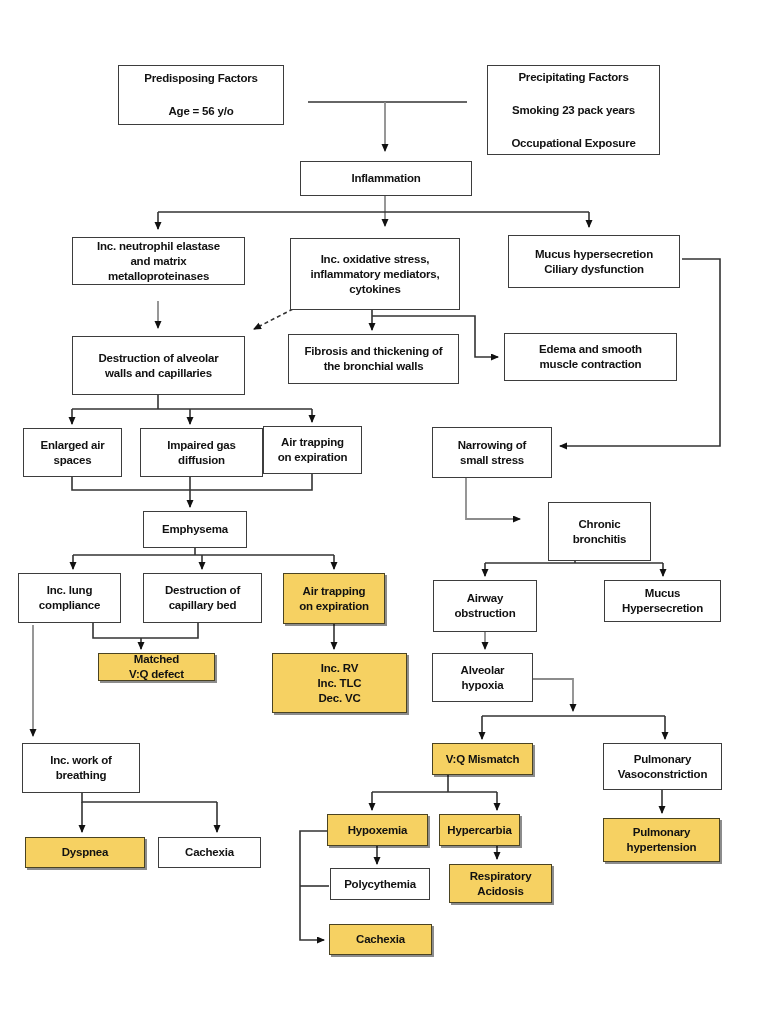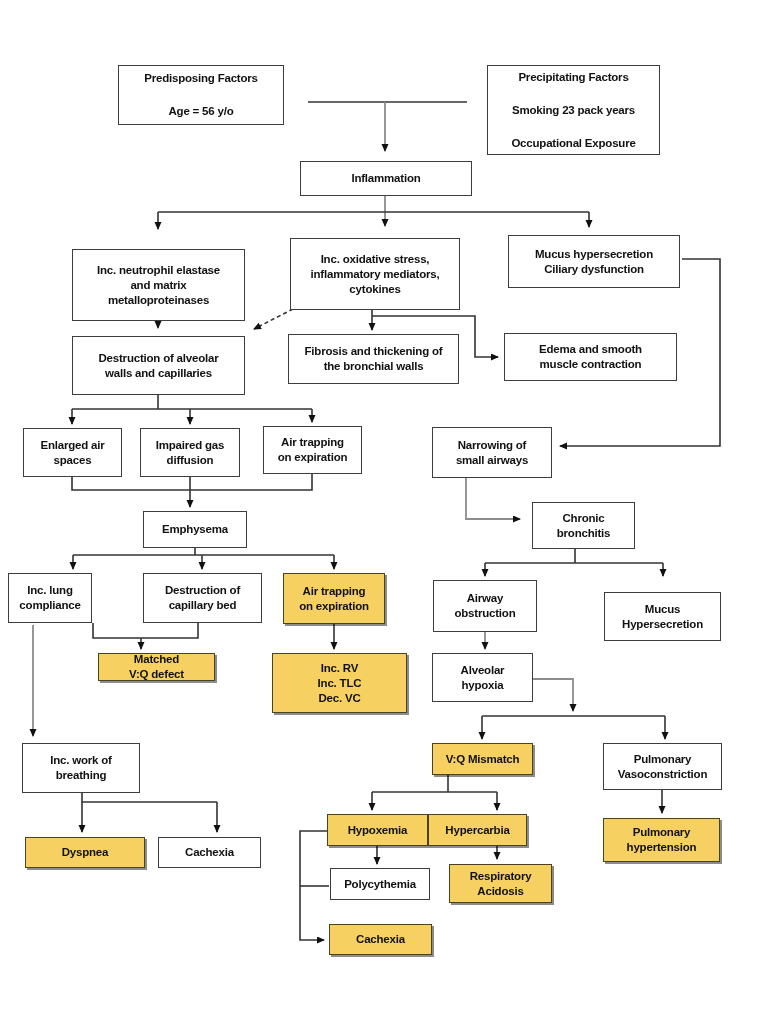--- a/index.html
+++ b/index.html
@@ -101,71 +101,71 @@
 
   <div class="node spread" style="left:118px;top:65px;width:166px;height:60px">Predisposing Factors
 
 Age = 56 y/o</div>
   <div class="node spread" style="left:487px;top:65px;width:173px;height:90px">Precipitating Factors
 
 Smoking 23 pack years
 
 Occupational Exposure</div>
   <div class="node" style="left:300px;top:161px;width:172px;height:35px">Inflammation</div>
-  <div class="node" style="left:72px;top:249px;width:173px;height:72px">Inc. neutrophil elastase
+  <div class="node" style="left:72px;top:237px;width:173px;height:48px">Inc. neutrophil elastase
 and matrix
 metalloproteinases</div>
   <div class="node" style="left:290px;top:238px;width:170px;height:72px">Inc. oxidative stress,
 inflammatory mediators,
 cytokines</div>
   <div class="node" style="left:508px;top:235px;width:172px;height:53px">Mucus hypersecretion
 Ciliary dysfunction</div>
   <div class="node" style="left:72px;top:336px;width:173px;height:59px">Destruction of alveolar
 walls and capillaries</div>
   <div class="node" style="left:288px;top:334px;width:171px;height:50px">Fibrosis and thickening of
 the bronchial walls</div>
   <div class="node" style="left:504px;top:333px;width:173px;height:48px">Edema and smooth
 muscle contraction</div>
   <div class="node" style="left:23px;top:428px;width:99px;height:49px">Enlarged air
 spaces</div>
-  <div class="node" style="left:140px;top:428px;width:100px;height:49px">Impaired gas
+  <div class="node" style="left:140px;top:428px;width:123px;height:49px">Impaired gas
 diffusion</div>
   <div class="node" style="left:263px;top:426px;width:99px;height:48px">Air trapping
 on expiration</div>
   <div class="node" style="left:432px;top:427px;width:120px;height:51px">Narrowing of
-small airways</div>
+small stress</div>
   <div class="node" style="left:143px;top:511px;width:104px;height:37px">Emphysema</div>
-  <div class="node" style="left:532px;top:502px;width:103px;height:47px">Chronic
+  <div class="node" style="left:548px;top:502px;width:103px;height:59px">Chronic
 bronchitis</div>
-  <div class="node" style="left:8px;top:573px;width:84px;height:50px">Inc. lung
+  <div class="node" style="left:18px;top:573px;width:103px;height:50px">Inc. lung
 compliance</div>
   <div class="node" style="left:143px;top:573px;width:119px;height:50px">Destruction of
 capillary bed</div>
   <div class="node hl" style="left:283px;top:573px;width:102px;height:51px">Air trapping
 on expiration</div>
   <div class="node" style="left:433px;top:580px;width:104px;height:52px">Airway
 obstruction</div>
-  <div class="node" style="left:604px;top:592px;width:117px;height:49px">Mucus
+  <div class="node" style="left:604px;top:580px;width:117px;height:42px">Mucus
 Hypersecretion</div>
   <div class="node hl" style="left:98px;top:653px;width:117px;height:28px">Matched
 V:Q defect</div>
   <div class="node hl" style="left:272px;top:653px;width:135px;height:60px">Inc. RV
 Inc. TLC
 Dec. VC</div>
   <div class="node" style="left:432px;top:653px;width:101px;height:49px">Alveolar
 hypoxia</div>
   <div class="node" style="left:22px;top:743px;width:118px;height:50px">Inc. work of
 breathing</div>
   <div class="node hl" style="left:432px;top:743px;width:101px;height:32px">V:Q Mismatch</div>
   <div class="node" style="left:603px;top:743px;width:119px;height:47px">Pulmonary
 Vasoconstriction</div>
   <div class="node hl" style="left:25px;top:837px;width:120px;height:31px">Dyspnea</div>
   <div class="node" style="left:158px;top:837px;width:103px;height:31px">Cachexia</div>
   <div class="node hl" style="left:327px;top:814px;width:101px;height:32px">Hypoxemia</div>
-  <div class="node hl" style="left:428px;top:814px;width:99px;height:32px">Hypercarbia</div>
+  <div class="node hl" style="left:439px;top:814px;width:81px;height:32px">Hypercarbia</div>
   <div class="node hl" style="left:603px;top:818px;width:117px;height:44px">Pulmonary
 hypertension</div>
   <div class="node" style="left:330px;top:868px;width:100px;height:32px">Polycythemia</div>
   <div class="node hl" style="left:449px;top:864px;width:103px;height:39px">Respiratory
 Acidosis</div>
   <div class="node hl" style="left:329px;top:924px;width:103px;height:31px">Cachexia</div>
 
 </div>
 
 </body></html>

